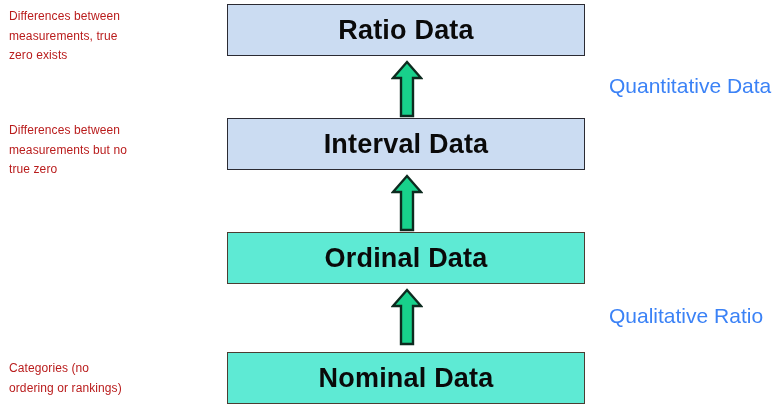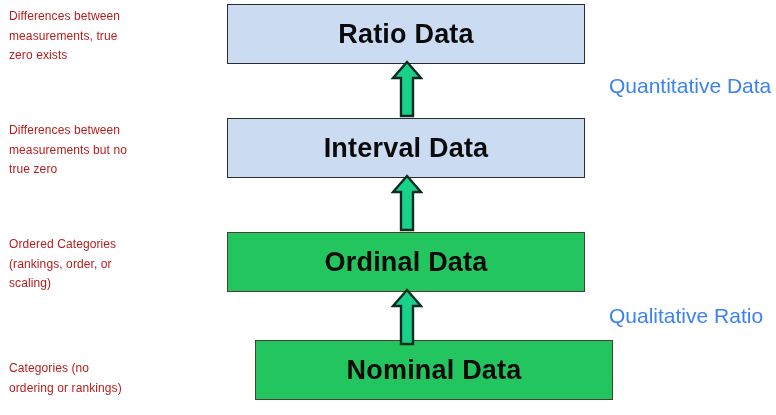--- a/index.html
+++ b/index.html
@@ -43,41 +43,41 @@
     white-space: nowrap;
   }
   .grouplabel-quant { left: 609px; top: 76px; }
   .grouplabel-qual  { left: 609px; top: 306px; }
 
   
   .box {
     position: absolute;
     left: 227px;
     width: 358px;
-    height: 60px;
+    height: 52px;
     box-sizing: border-box;
     border: 1.6px solid #2b2b33;
     display: flex;
     align-items: center;
     justify-content: center;
   }
   .box-label {
     font-size: 27px;
     font-weight: bold;
     color: #0a0a0a;
     letter-spacing: 0.2px;
     line-height: 1;
   }
   .box-blue   { background: #cbdcf2; }
-  .box-orange { background: #22c55e; border-color: #4a3e33; }
+  .box-orange { background: #5eead4; border-color: #4a3e33; }
 
   .box-ratio    { top: 4px; }
   .box-interval { top: 118px; }
   .box-ordinal  { top: 232px; }
-  .box-nominal  { top: 340px; margin-left: 28px; }
+  .box-nominal  { top: 352px; }
 
   
   .arrow {
     position: absolute;
     left: 391px;
     width: 32px;
     height: 58px;
   }
   .arrow-1 { top: 60px; }
   .arrow-2 { top: 174px; }
@@ -87,23 +87,20 @@
 <body>
 
 <div id="canvas">
 
   <div class="desc desc-1">Differences between
 measurements, true
 zero exists</div>
   <div class="desc desc-2">Differences between
 measurements but no
 true zero</div>
-  <div class="desc desc-3">Ordered Categories
-(rankings, order, or
-scaling)</div>
   <div class="desc desc-4">Categories (no
 ordering or rankings)</div>
 
   <div class="box box-blue box-ratio">
     <span class="box-label">Ratio Data</span>
   </div>
 
   <div class="box box-blue box-interval">
     <span class="box-label">Interval Data</span>
   </div>

